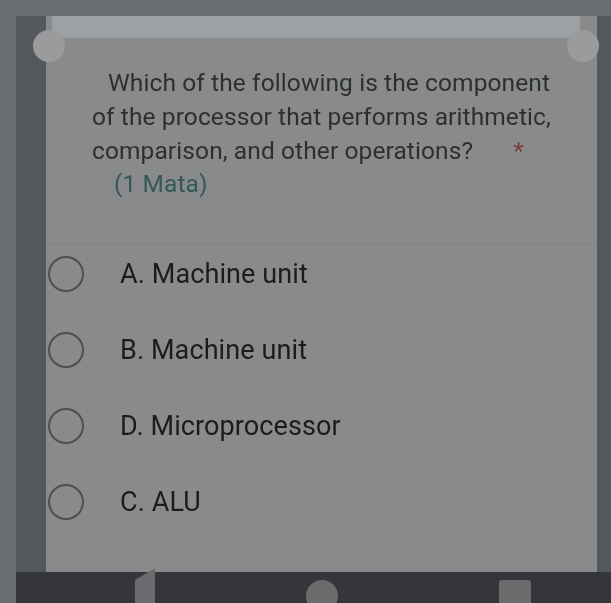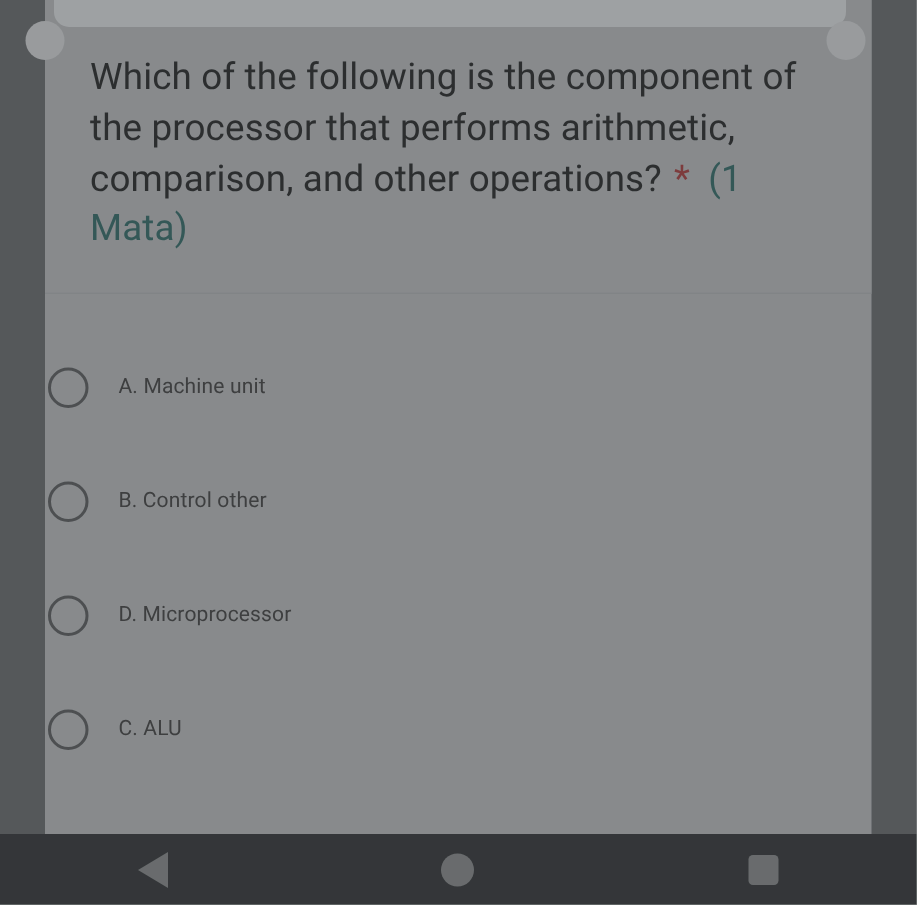--- a/index.html
+++ b/index.html
@@ -1,15 +1,15 @@
 <!DOCTYPE html>
 <html><head>
 <meta charset="utf-8">
 <style>
-  * { box-sizing: border-box; margin: 0; padding: 0; }
+  * { box-sizing: border-box; margin: 0; padding: 16px; }
   html, body { width: 611px; height: 603px; overflow: hidden; font-family: Roboto, Arial, sans-serif; }
   body { background: #6b6e70; position: relative; }
 
   .dim-overlay {
     position: absolute; inset: 0;
     background: rgba(60,62,64,0.45);
     z-index: 5;
     pointer-events: none;
   }
 
@@ -70,22 +70,22 @@
   }
   .radio {
     width: 27px; height: 27px;
     border: 2.5px solid #5b5e60;
     border-radius: 50%;
     flex: 0 0 auto;
     margin-right: 20px;
     background: transparent;
   }
   .option-label {
-    font-size: 14px;
-    color: #404040;
+    font-size: 27px;
+    color: #000000;
     letter-spacing: 0.1px;
   }
 
   .navbar {
     position: absolute;
     left: 0; right: 0; bottom: 0;
     height: 47px;
     background: #2e3133;
     display: flex;
     align-items: center;
@@ -127,21 +127,21 @@
     </div>
   </div>
 
   <div class="options">
     <div class="option">
       <div class="radio"></div>
       <div class="option-label">A. Machine unit</div>
     </div>
     <div class="option">
       <div class="radio"></div>
-      <div class="option-label">B. Control other</div>
+      <div class="option-label">B. Machine unit</div>
     </div>
     <div class="option">
       <div class="radio"></div>
       <div class="option-label">D. Microprocessor</div>
     </div>
     <div class="option">
       <div class="radio"></div>
       <div class="option-label">C. ALU</div>
     </div>
   </div>

